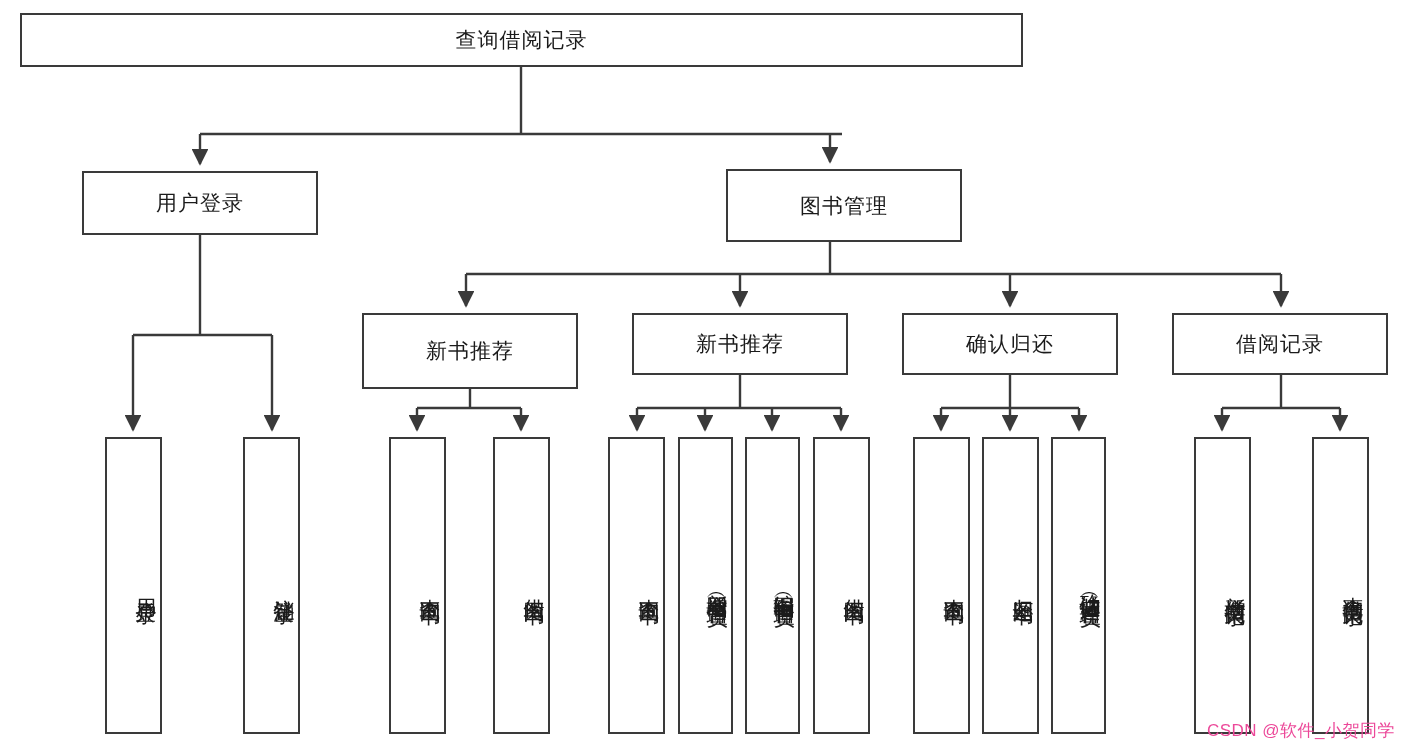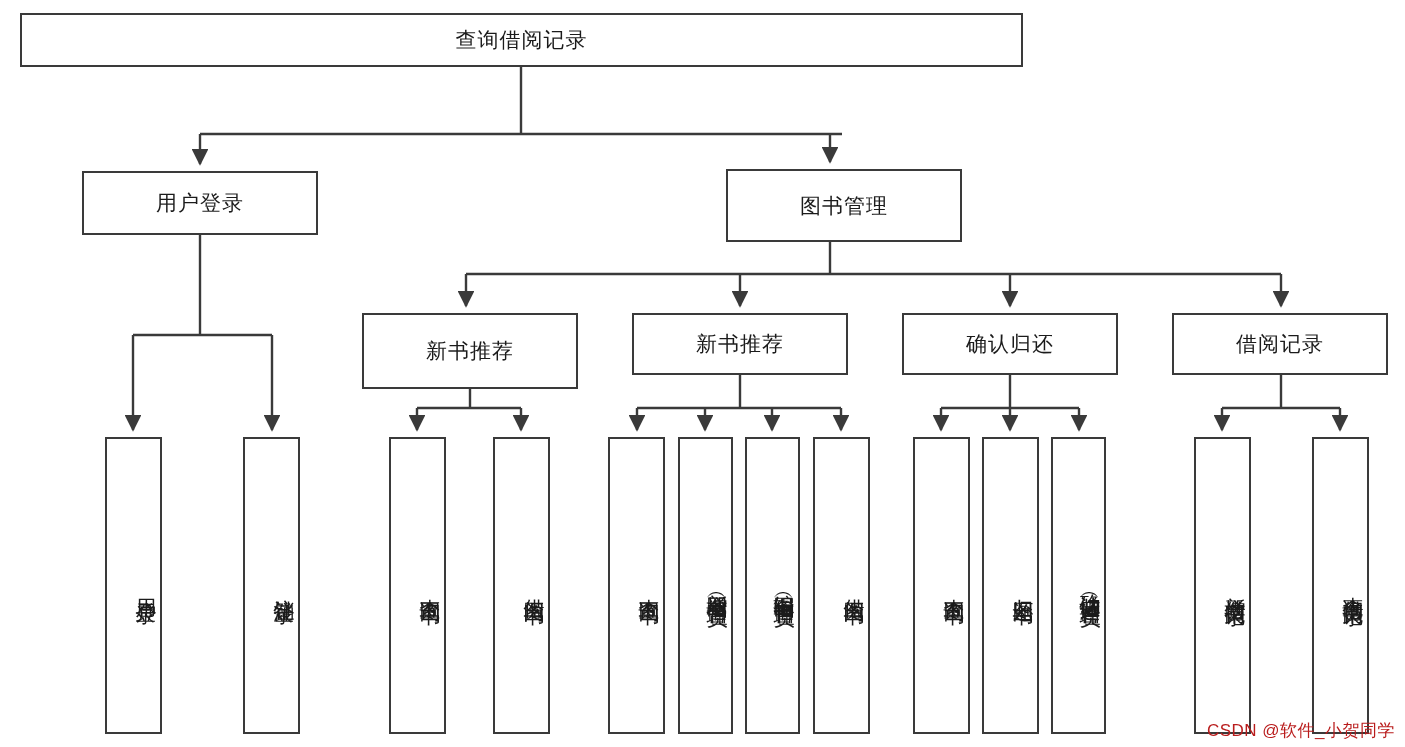--- a/index.html
+++ b/index.html
@@ -49,21 +49,21 @@
   .node.vert > span{
     writing-mode:vertical-rl;
     text-orientation:upright;
     display:block;
   }
   .watermark{
     position:absolute;
     right:10px;
     bottom:5px;
     font-size:17px;
-    color:#b91c1c;
+    color:#ec4899;
     letter-spacing:0.5px;
     white-space:nowrap;
     user-select:none;
   }
 </style>
 </head>
 <body>
 
 <div id="canvas">
 

